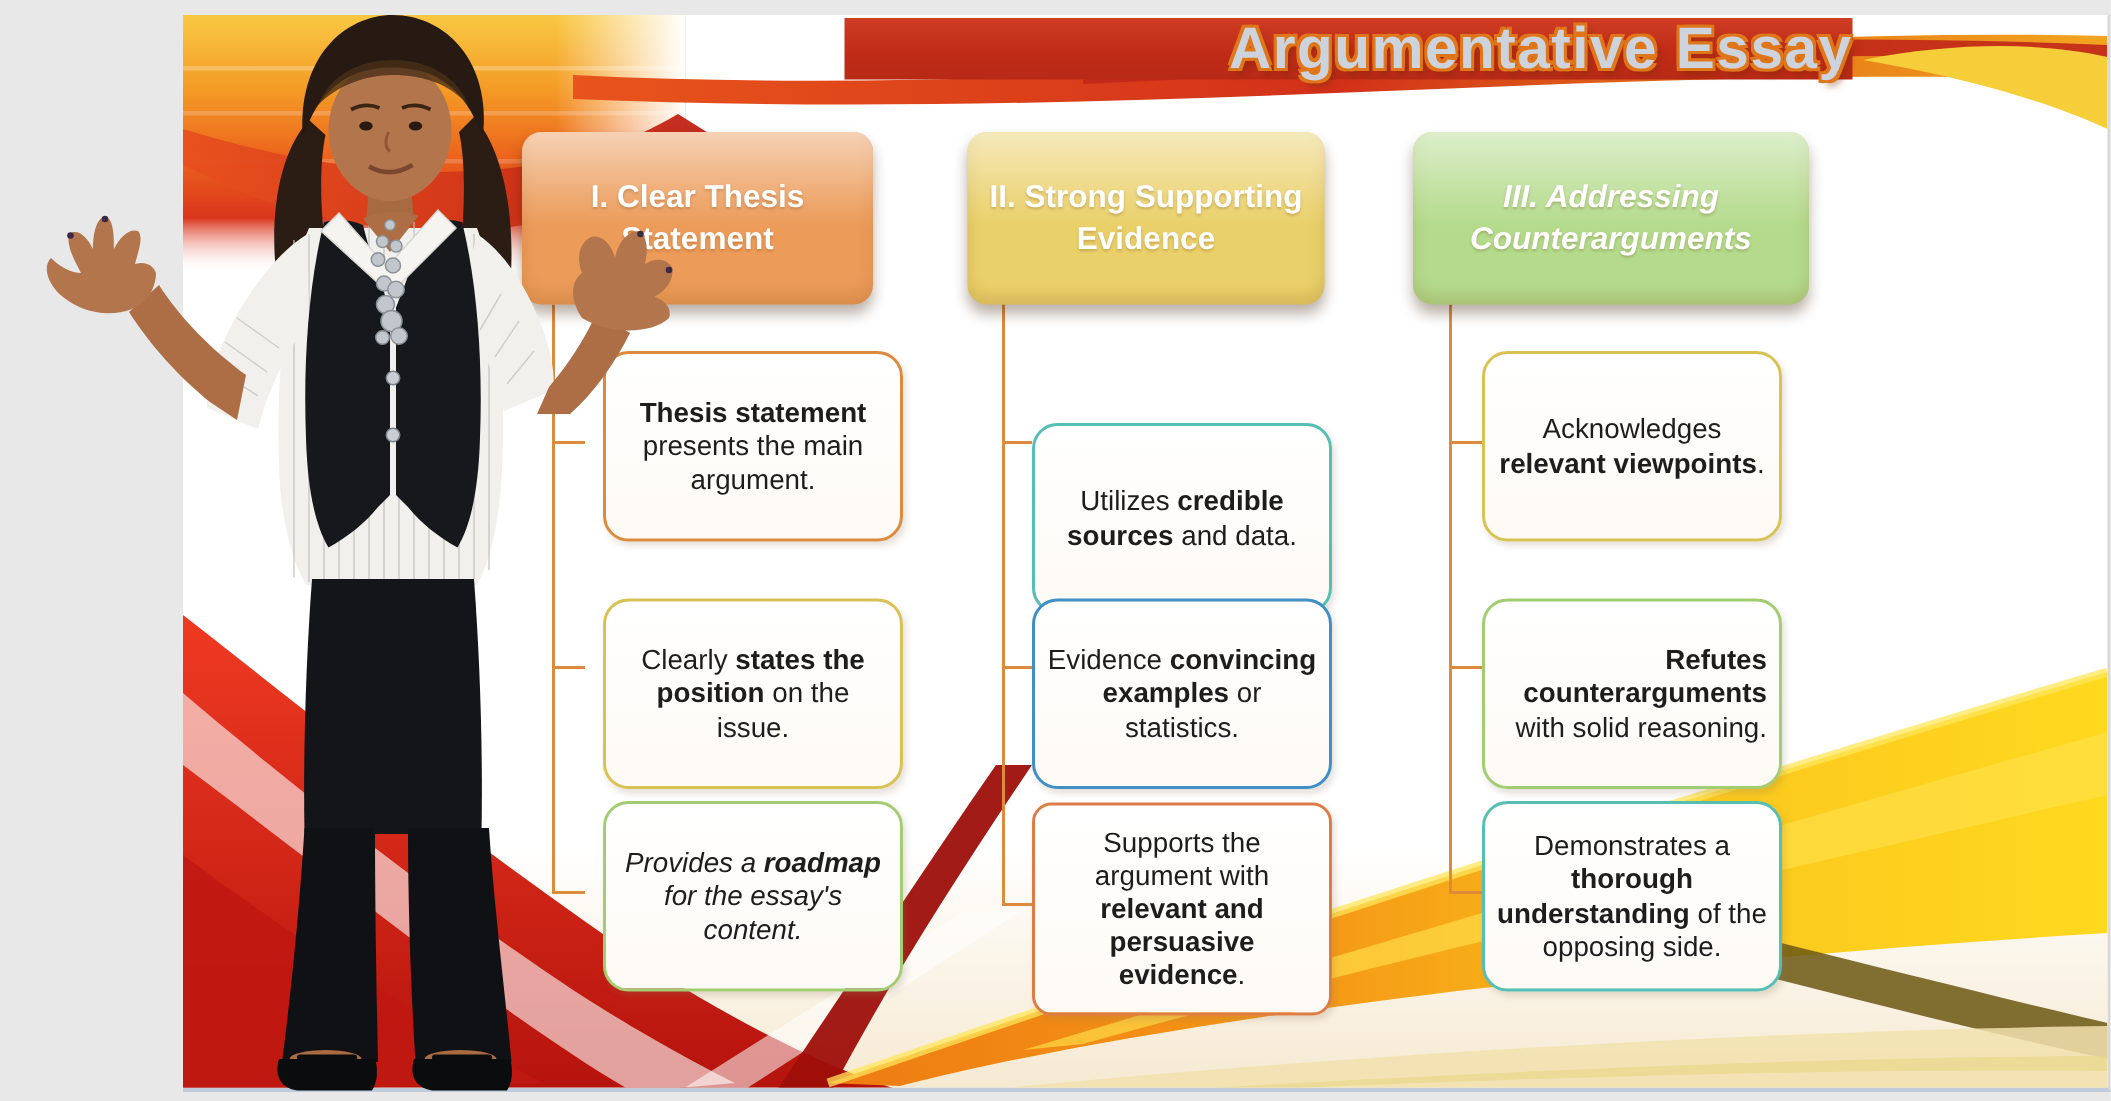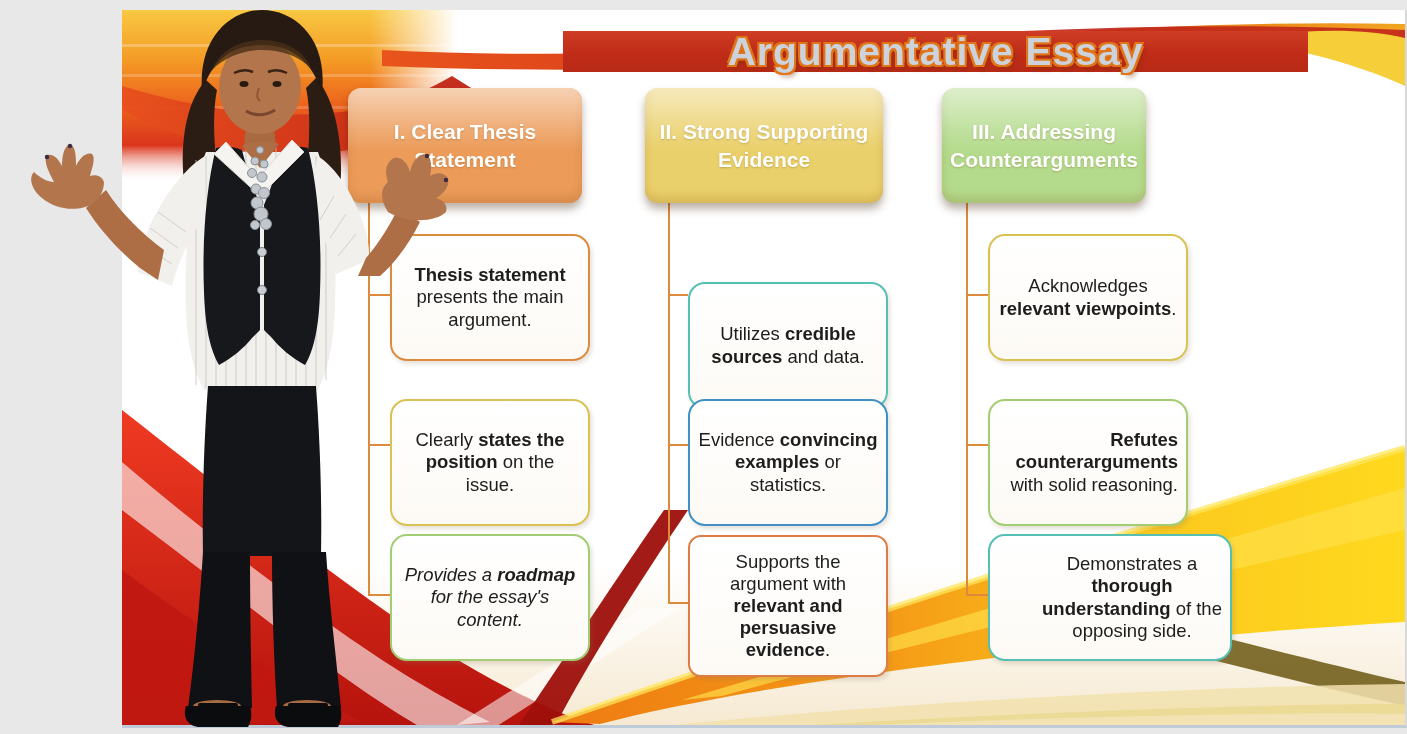--- a/index.html
+++ b/index.html
@@ -5,50 +5,50 @@
   html,body{margin:0;padding:0;background:#E8E8E8;}
   body{width:1407px;height:734px;position:relative;overflow:hidden;
        font-family:"Liberation Sans","DejaVu Sans",sans-serif;}
   .canvas{position:absolute;inset:0;}
   
   .slide{position:absolute;left:122px;top:10px;width:1283px;height:715px;
          background:#ffffff;border-right:2px solid #D8D8D8;
          border-bottom:3px solid #BFCBD8;overflow:hidden;}
   .bg{position:absolute;left:0;top:0;width:1283px;height:718px;}
   
-  .banner{position:absolute;left:441px;top:21px;width:745px;height:41px;
+  .banner{position:absolute;left:441px;top:2px;width:672px;height:41px;
           background:linear-gradient(180deg,#CE3D24 0%,#C02C18 55%,#B82A16 100%);
-          display:flex;align-items:center;justify-content:center;z-index:5;}
+          display:flex;align-items:center;justify-content:flex-end;z-index:5;}
   .banner-title{margin:0;font-size:39px;font-weight:700;letter-spacing:1px;
           color:#CDD3DD;
           text-shadow:2px 2px 0 #E0761A,-2px 2px 0 #E0761A,2px -2px 0 #E0761A,
                       -2px -2px 0 #E0761A,3px 4px 5px rgba(110,40,0,.45);}
   
   .header{position:absolute;top:78px;height:115px;border-radius:13px;
           background-color:var(--fill);
           box-shadow:0 6px 9px rgba(60,30,0,.35), inset 0 -6px 10px rgba(120,70,10,.18);
           display:flex;align-items:center;justify-content:center;
           text-align:center;z-index:4;}
   .header::before{content:"";position:absolute;inset:0;border-radius:inherit;
           background:linear-gradient(180deg,rgba(255,255,255,.55) 0%,
                      rgba(255,255,255,.15) 38%,rgba(255,255,255,0) 55%);}
   .header-label{position:relative;color:#fff;font-weight:700;font-size:21px;
           line-height:1.3;padding:0 14px;text-shadow:0 1px 2px rgba(90,50,0,.25);}
   .hpos1{left:226px;width:234px;}
   .hpos2{left:523px;width:238px;}
-  .hpos3{left:820px;width:204px;}
+  .hpos3{left:820px;width:264px;font-style:italic;}
   
   .box{position:absolute;width:196px;height:123px;border-radius:17px;
        border:2px solid #ccc;background:linear-gradient(180deg,#FFFFFF 0%,#FDFAF5 100%);
        box-shadow:2px 3px 4px rgba(140,120,90,.22);
        display:flex;align-items:center;justify-content:center;
        text-align:center;z-index:4;}
   .box-text{margin:0;padding:4px 8px;font-size:18.5px;line-height:1.2;color:#1d1d1d;}
   .box-text b{font-weight:700;}
-  .c1{left:268px;} .c2{left:566px;} .c3{left:866px;}
+  .c1{left:280px;} .c2{left:566px;} .c3{left:866px;}
   .r1{top:224px;} .r2{top:374px;margin-top:15px;} .r3{top:524px;}
   .tall{top:525px;height:138px;}
   
   .vline{position:absolute;width:2px;background:var(--conn);z-index:2;}
   .branch{position:absolute;height:2px;background:var(--conn);z-index:2;}
   
   .presenter{position:absolute;left:0;top:0;width:1407px;height:734px;z-index:8;
              pointer-events:none;}
 </style>
 </head>
@@ -181,21 +181,21 @@
     <div class="box c2 tall" style="border-color: rgb(221, 124, 69); border-radius: 13px;">
       <p class="box-text"><span>Supports the argument with </span><b>relevant and persuasive evidence</b><span>.</span></p>
     </div>
 
     <div class="box c3 r1" style="border-color: rgb(217, 194, 84);">
       <p class="box-text"><span>Acknowledges </span><b>relevant viewpoints</b><span>.</span></p>
     </div>
     <div class="box c3 r2" style="border-color: rgb(162, 205, 115); text-align: right;">
       <p class="box-text"><b>Refutes counterarguments</b><span> with solid reasoning.</span></p>
     </div>
-    <div class="box c3 r3" style="border-color: rgb(85, 191, 179); padding-left: 44px;">
+    <div class="box c3 r3" style="border-color: rgb(85, 191, 179);">
       <p class="box-text"><span>Demonstrates a </span><b>thorough understanding</b><span> of the opposing side.</span></p>
     </div>
   </div>
 
   <svg class="presenter" viewBox="0 0 1407 734" aria-hidden="true">
 
     <path d="M206,80 C186,102 180,142 184,182 C187,212 197,234 212,244 C221,231 223,205 219,178 C214,150 212,114 217,90 Z" fill="#2B1D13"></path>
     <path d="M316,78 C336,100 344,146 340,192 C337,224 325,247 308,254 C300,239 300,210 305,182 C310,148 311,110 306,88 Z" fill="#2B1D13"></path>
     <path d="M296,200 C292,226 296,246 306,256 C316,248 322,228 320,206 Z" fill="#241810"></path>
 

